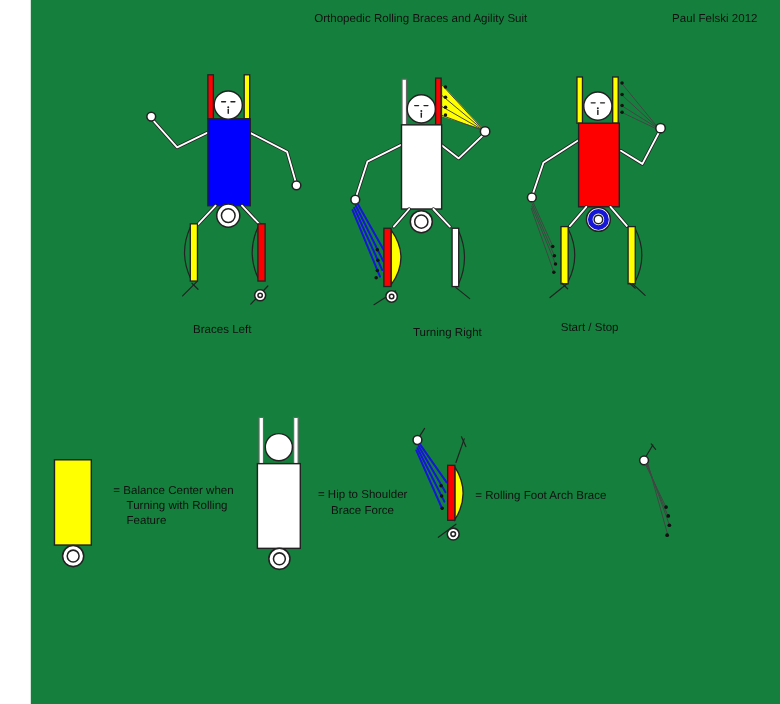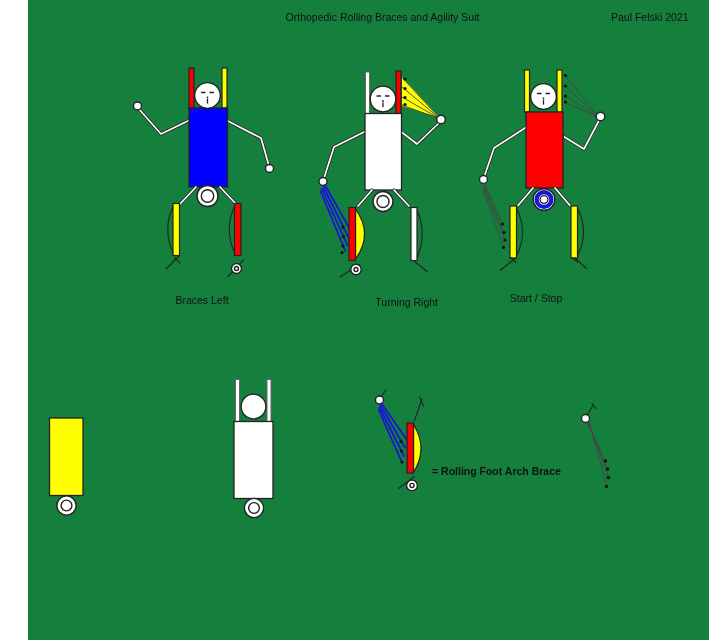--- a/index.html
+++ b/index.html
@@ -36,21 +36,21 @@
   .ring{fill:none; stroke:var(--c-brace); stroke-width:4.2;}
   .face line{stroke:#222; stroke-width:1.3; stroke-linecap:round;}
   .face circle{fill:#222;}
 </style>
 </head>
 <body>
 
 <div class="canvas">
 
   <div class="txt center" style="left:0;top:11px;width:709px;">Orthopedic Rolling Braces and Agility Suit</div>
-  <div class="txt" style="left:583px;top:11px;">Paul Felski 2021</div>
+  <div class="txt" style="left:583px;top:11px;">Paul Felski 2012</div>
 
   <svg width="709" height="640" viewBox="0 0 709 640">
 
     <g>
       <rect x="161" y="68" width="5" height="40" class="f-red bar"></rect>
       <rect x="194" y="68" width="5" height="40" class="f-yellow bar"></rect>
 
       <g>
         <polyline points="164,119 133,134 110,108" class="limb"></polyline>
         <polyline points="164,119 133,134 110,108" class="limb-in"></polyline>
@@ -299,17 +299,26 @@
       <circle cx="579.5" cy="469" r="1.7" class="dot"></circle>
       <circle cx="580.5" cy="477.5" r="1.7" class="dot"></circle>
       <circle cx="578.5" cy="486.5" r="1.7" class="dot"></circle>
     </g>
   </svg>
 
   <div class="txt center" style="left:124px;top:294px;width:100px;">Braces Left</div>
   <div class="txt center" style="left:310px;top:296px;width:100px;text-align:right;">Turning Right</div>
   <div class="txt center" style="left:458px;top:292px;width:100px;">Start / Stop</div>
 
-  <div class="txt" style="left:404px;top:465px;font-weight:bold;">
+  <div class="txt" style="left:75px;top:440px;">
+    <div>= Balance Center when</div>
+    <div class="ind">Turning with Rolling</div>
+    <div class="ind">Feature</div>
+  </div>
+  <div class="txt" style="left:261px;top:444px;">
+    <div>= Hip to Shoulder</div>
+    <div class="ind">Brace Force</div>
+  </div>
+  <div class="txt" style="left:404px;top:445px;">
     <div>= Rolling Foot Arch Brace</div>
   </div>
 
 </div>
 
 </body></html>

